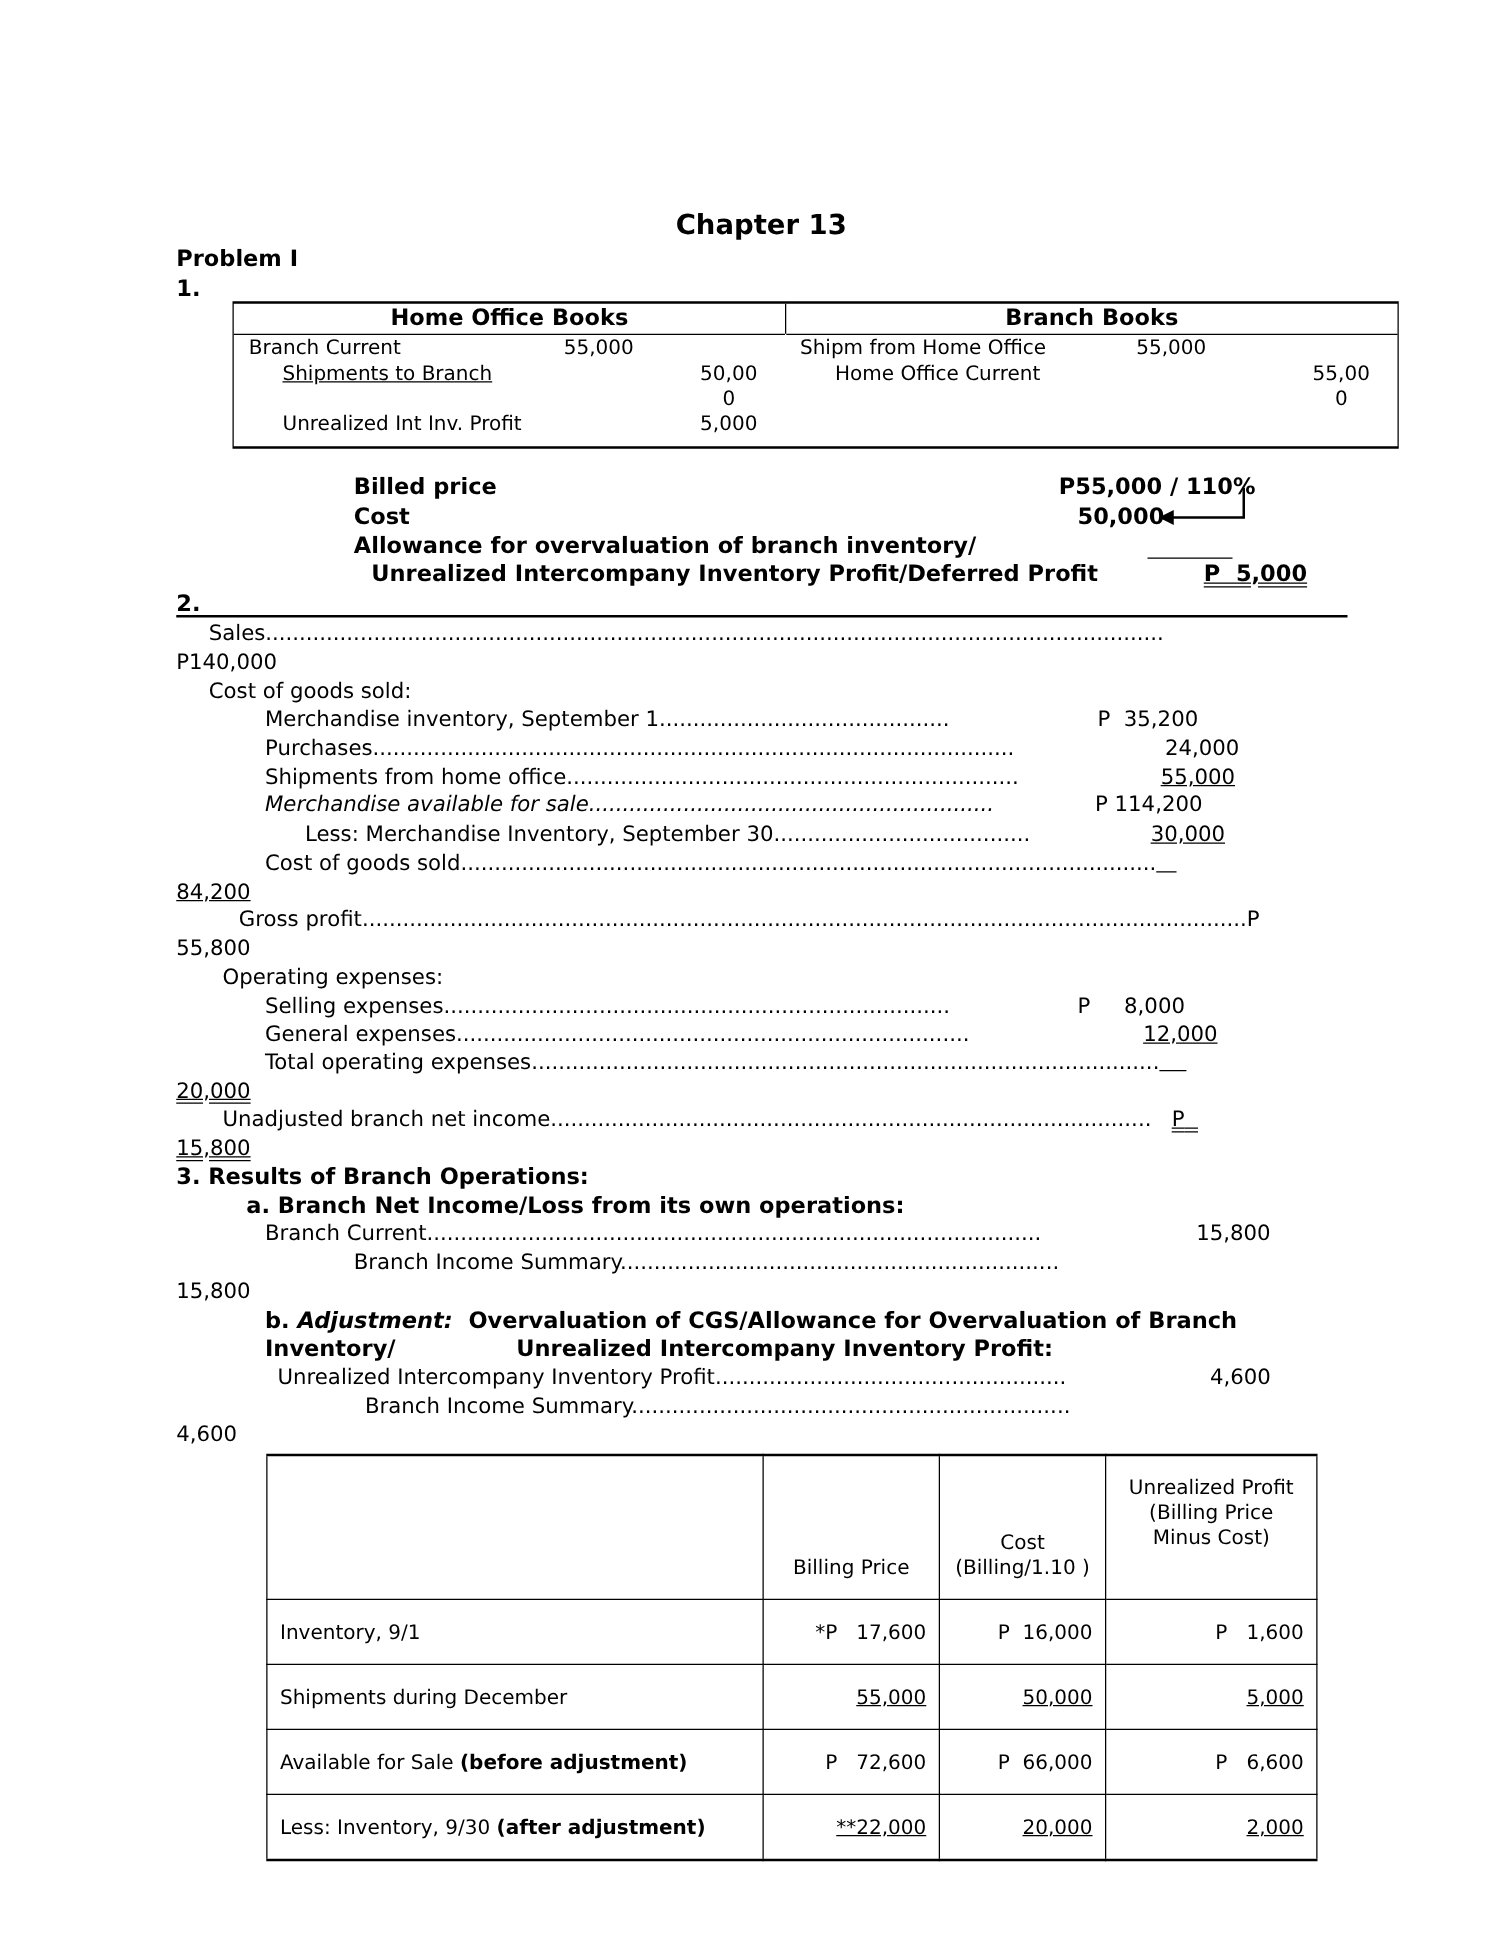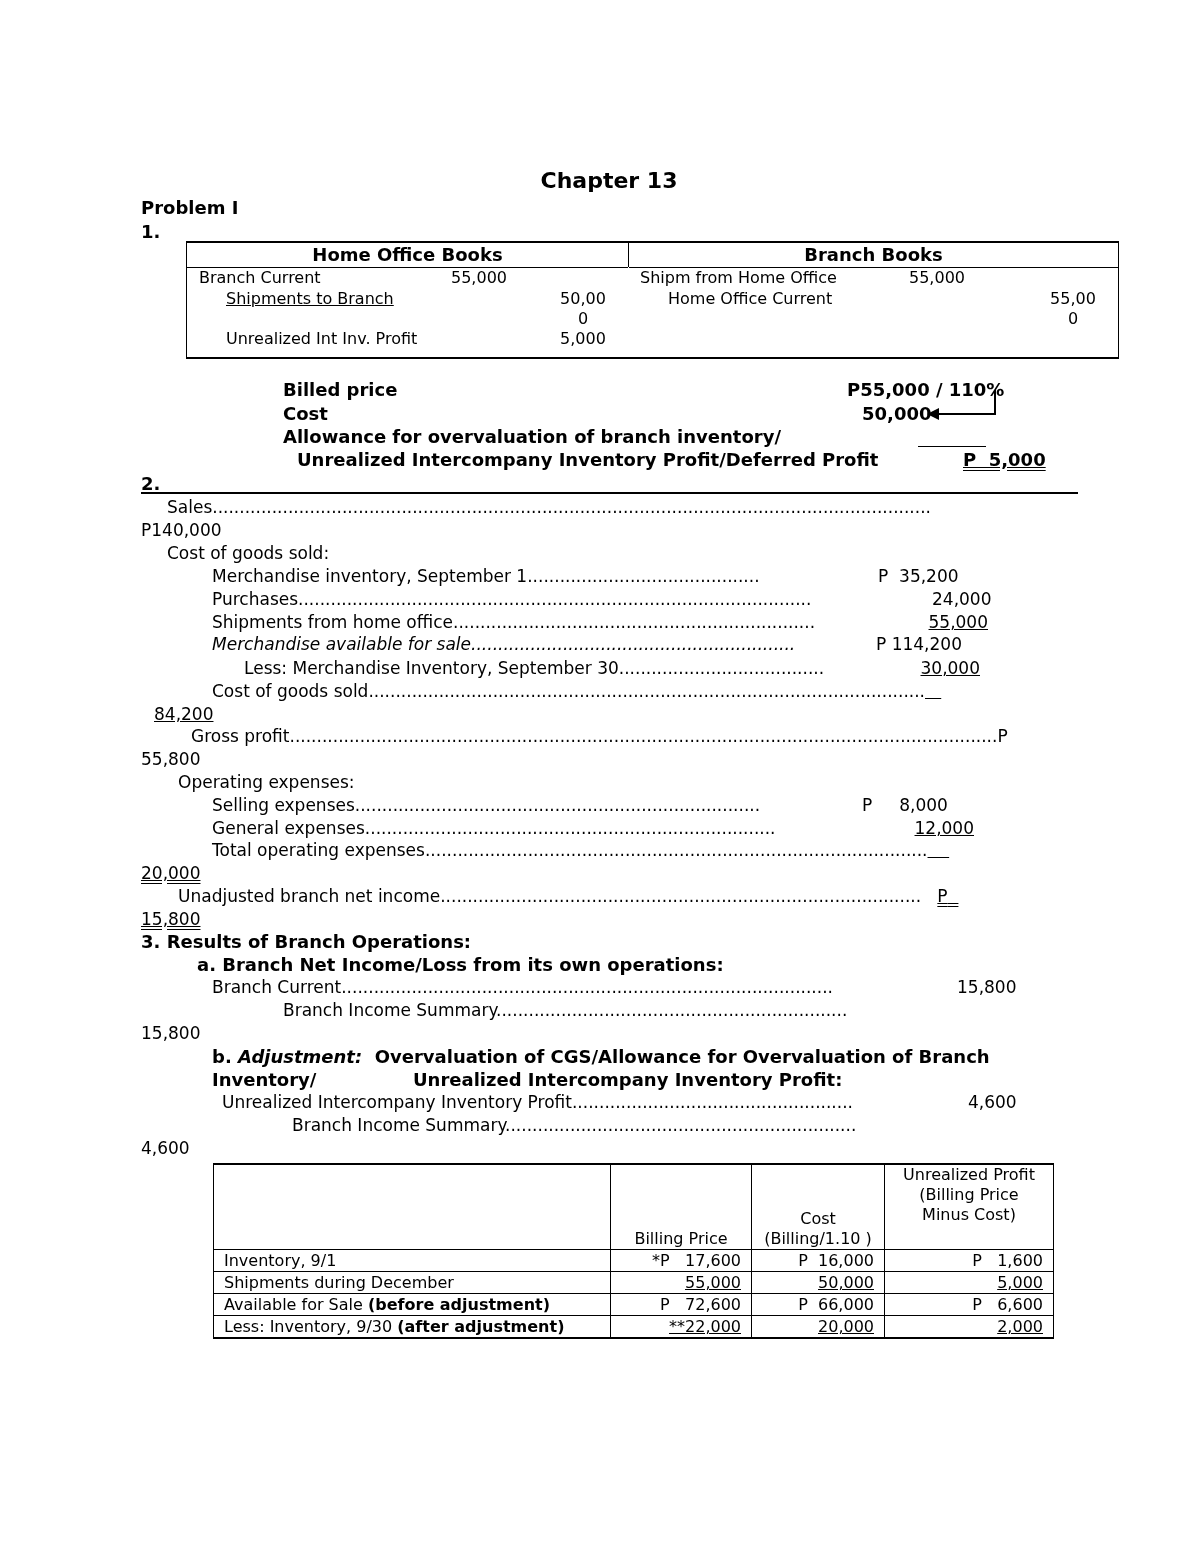--- a/index.html
+++ b/index.html
@@ -22,21 +22,21 @@
   .jt { position: absolute; left: 186px; top: 241px; width: 931px; height: 114px;
         border-top: 2px solid #000; border-bottom: 2px solid #000; border-left: 1px solid #000; border-right: 1px solid #000; }
   .jt .hdr { position: absolute; top: 0; height: 24px; border-bottom: 1px solid #000; font-size: 18px; font-weight: bold; text-align: center; line-height: 24px; }
   .jt .vline { position: absolute; left: 441px; top: 0; width: 1px; height: 24px; background: #000; }
   .jt .cell { position: absolute; font-size: 16px; line-height: 20px; white-space: nowrap; }
 
   .rule { position: absolute; height: 2px; background: #000; }
 
   
   .ut { position: absolute; left: 213px; top: 1163px; border-collapse: collapse; font-size: 16px; }
-  .ut td { border: 1px solid #000; padding: 0 10px; vertical-align: bottom; line-height: 20px; height: 21px; }
+  .ut td { border: 1px solid #000; padding: 15px 10px; vertical-align: bottom; line-height: 20px; height: 21px; }
   .ut tr.head td { height: 84px; text-align: center; }
   .ut td.num { text-align: right; }
   .ut tr.last td { height: 60px; }
   .ut { border-top: 2px solid #000; border-bottom: 2px solid #000; }
 </style>
 </head>
 <body>
 
 <div class="abs title">Chapter 13</div>
 <div class="abs t18 b" style="left:141px; top:196px;">Problem I</div>
@@ -91,21 +91,21 @@
 <div class="abs t17" style="left:212px; top:611px;"><span>Shipments from home office</span><span>...................................................................</span></div>
 <div class="abs t17 u" style="left:888px; width:100px; top:611px; text-align:right;">55,000</div>
 
 <div class="abs t17" style="left:212px; top:633px;font-style:italic;"><span>Merchandise available for sale</span><span>............................................................</span></div>
 <div class="abs t17" style="left:876px; top:633px;">P 114,200</div>
 
 <div class="abs t17" style="left:212px; top:657px;margin-left:32px;"><span>Less: Merchandise Inventory, September 30</span><span>......................................</span></div>
 <div class="abs t17 u" style="left:884px; width:96px; top:657px; text-align:right;">30,000</div>
 
 <div class="abs t17" style="left:212px; top:680px;"><span>Cost of goods sold</span><span>.......................................................................................................</span><span class="u">&nbsp;&nbsp;&nbsp;</span></div>
-<div class="abs t17 u" style="left:154px; top:703px;">84,200</div>
+<div class="abs t17 u" style="left:141px; top:703px;">84,200</div>
 
 <div class="abs t17" style="left:191px; top:725px;"><span>Gross profit</span><span>...................................................................................................................................</span><span>P</span></div>
 <div class="abs t17" style="left:141px; top:748px;">55,800</div>
 
 <div class="abs t17" style="left:178px; top:771px;">Operating expenses:</div>
 <div class="abs t17" style="left:212px; top:794px;"><span>Selling expenses</span><span>...........................................................................</span></div>
 <div class="abs t17" style="left:862px; top:794px; white-space:pre;">P     8,000</div>
 
 <div class="abs t17" style="left:212px; top:817px;"><span>General expenses</span><span>............................................................................</span></div>
 <div class="abs t17 u" style="left:886px; width:88px; top:817px; text-align:right;">12,000</div>

